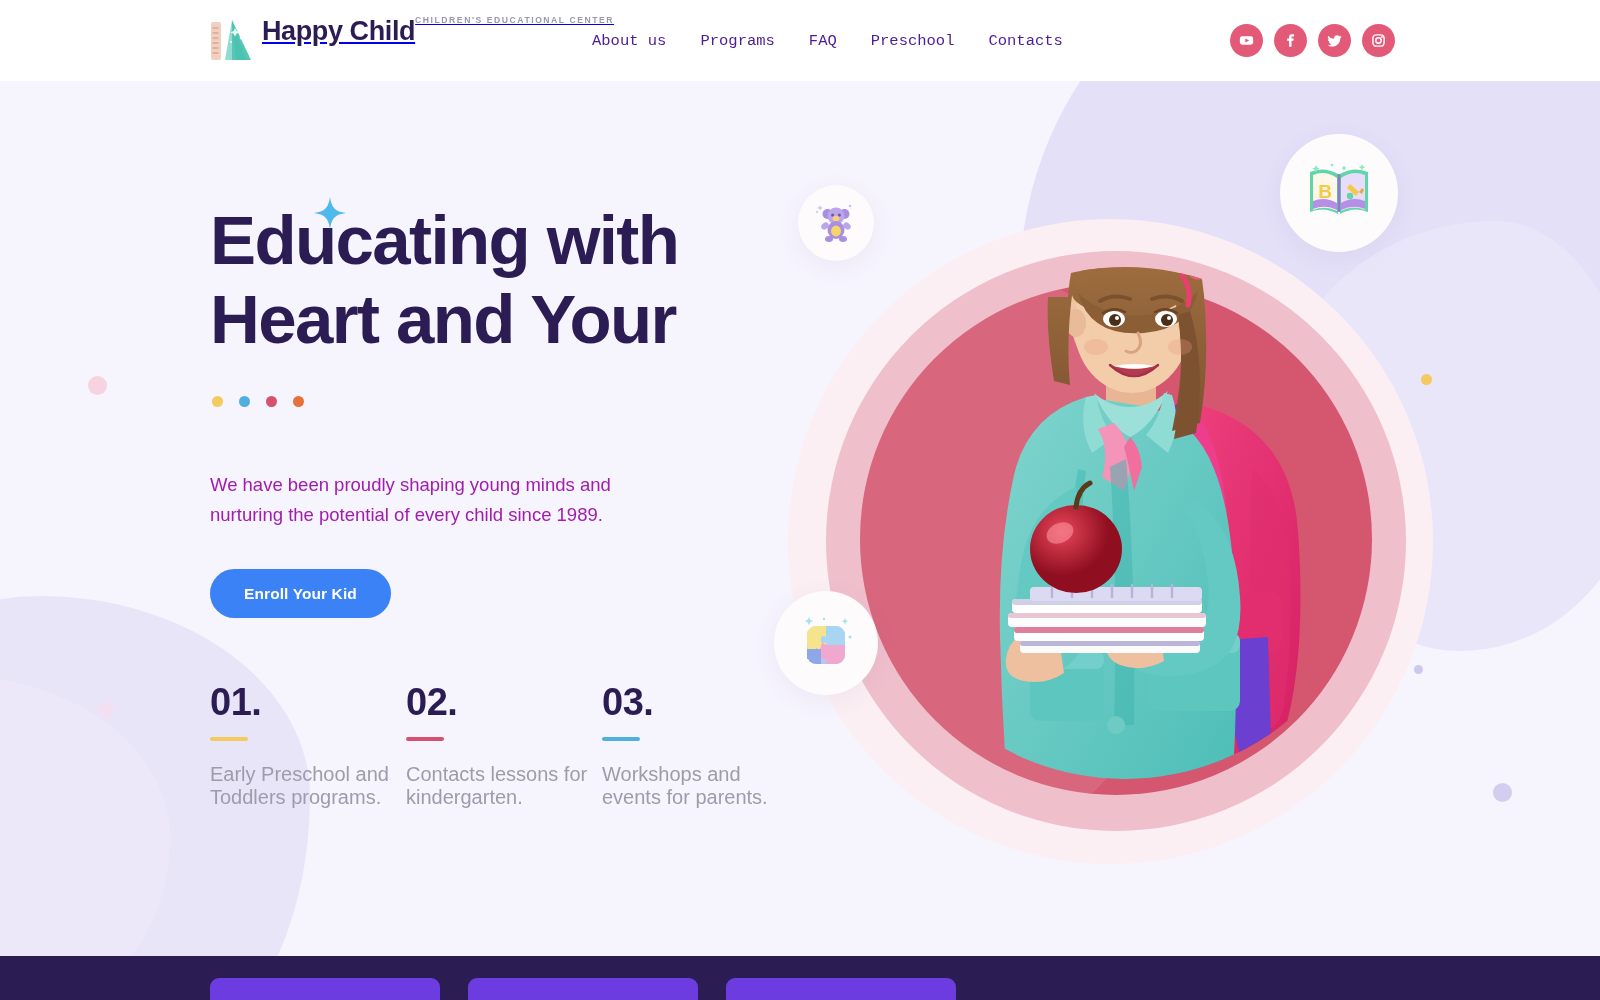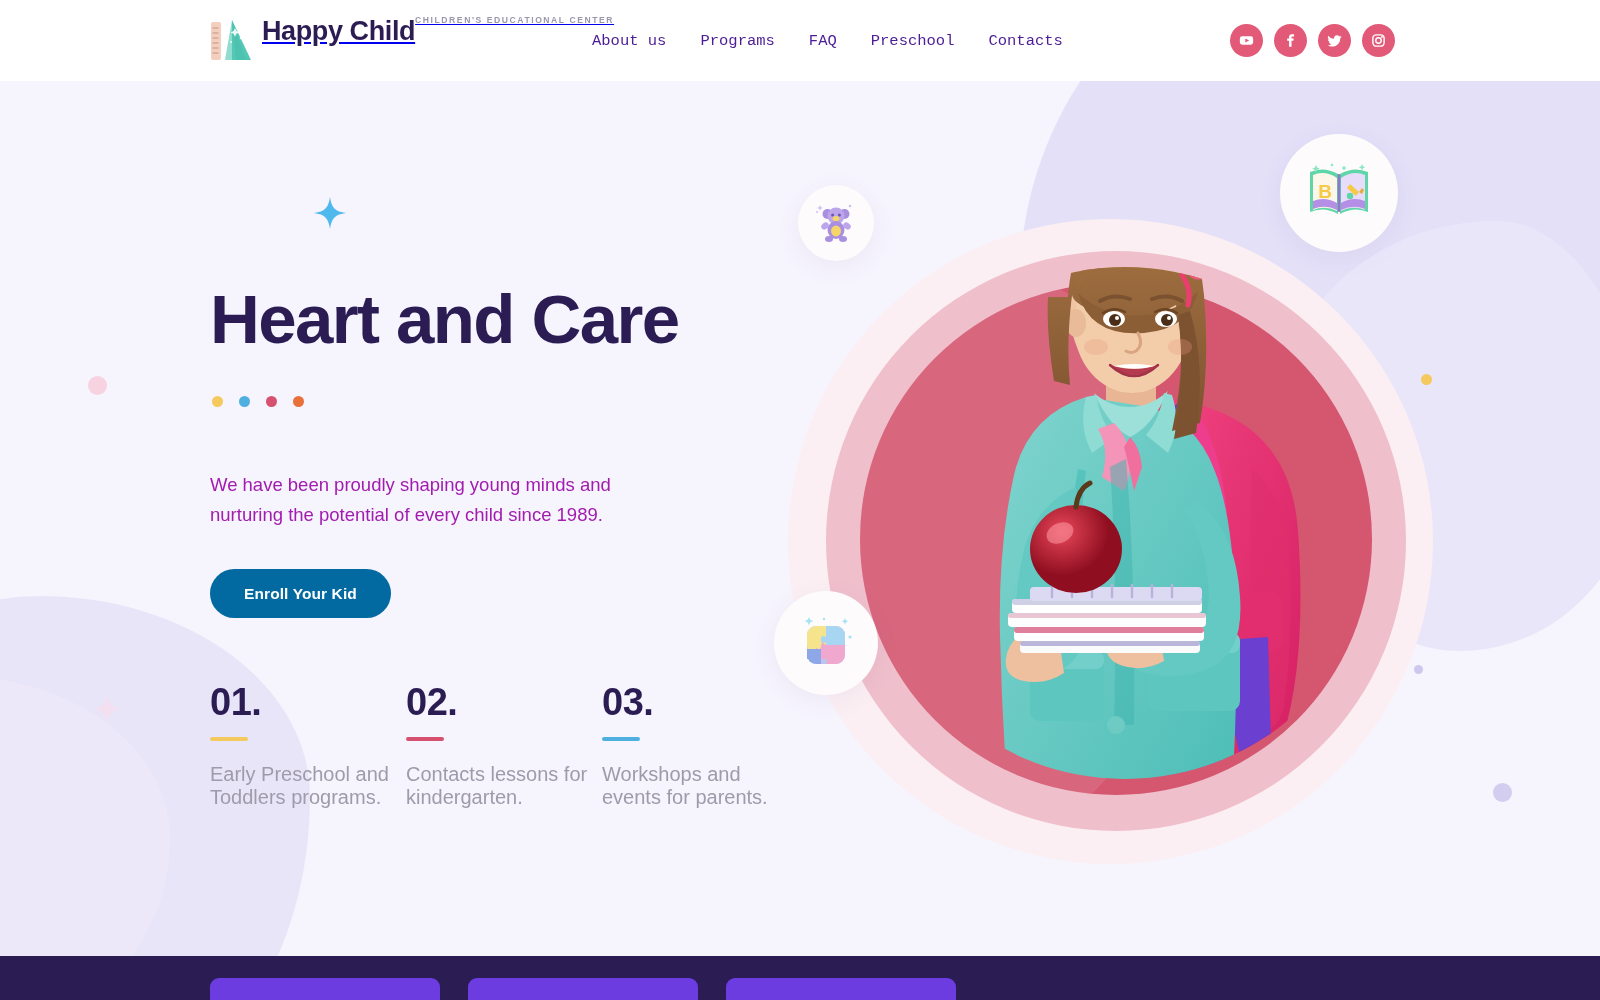--- a/index.html
+++ b/index.html
@@ -74,21 +74,21 @@
 
   .dots-row { display:flex; gap:16px; margin-top:37px; padding-left:2px;}
   .dots-row .d { width:11px; height:11px; border-radius:50%; }
 
   .lead {
     margin-top:63px; font-size:18.5px; line-height:30px; color:#a21caf; max-width:450px;
   }
 
   .cta {
     margin-top:39px; display:inline-block; border:none; cursor:pointer;
-    background:#0369a1; color:#fff; font-family:inherit;
+    background:#3b82f6; color:#fff; font-family:inherit;
     font-size:15.5px; font-weight:700; letter-spacing:0.1px;
     padding:0 34px; height:49px; line-height:49px; border-radius:25px;
   }
 
   .features { display:flex; margin-top:62px; gap:0; }
   .feat { width:196px; }
   .feat-num { font-size:38px; font-weight:700; color:#2b1d54; letter-spacing:-0.5px; line-height:44px;}
   .feat-bar { width:38px; height:4px; border-radius:2px; margin-top:13px; }
   .feat-txt { margin-top:22px; font-size:20px; line-height:23px; color:#9f9bab; }
 
@@ -433,22 +433,22 @@
     </div>
 
     <div class="hero-left">
 
       <h1 class="h1">
         <span class="h1-star">
           <svg width="32" height="32" viewBox="0 0 32 32">
               <path d="M16 0 C17.5 10.8 21.2 14.5 32 16 C21.2 17.5 17.5 21.2 16 32 C14.5 21.2 10.8 17.5 0 16 C10.8 14.5 14.5 10.8 16 0 Z" fill="#4fb8ec"></path>
             </svg>
         </span>
-        <br>
-        <span>Heart and Care</span>
+        <span>Educating with</span><br>
+        <span>Heart and Your</span>
       </h1>
 
       <div class="dots-row">
         <span class="d" style="background:#f4c95d;"></span>
         <span class="d" style="background:#4fb0e0;"></span>
         <span class="d" style="background:#d6516f;"></span>
         <span class="d" style="background:#e8703a;"></span>
       </div>
 
       <p class="lead">We have been proudly shaping young minds and nurturing the potential of every child since 1989.</p>

